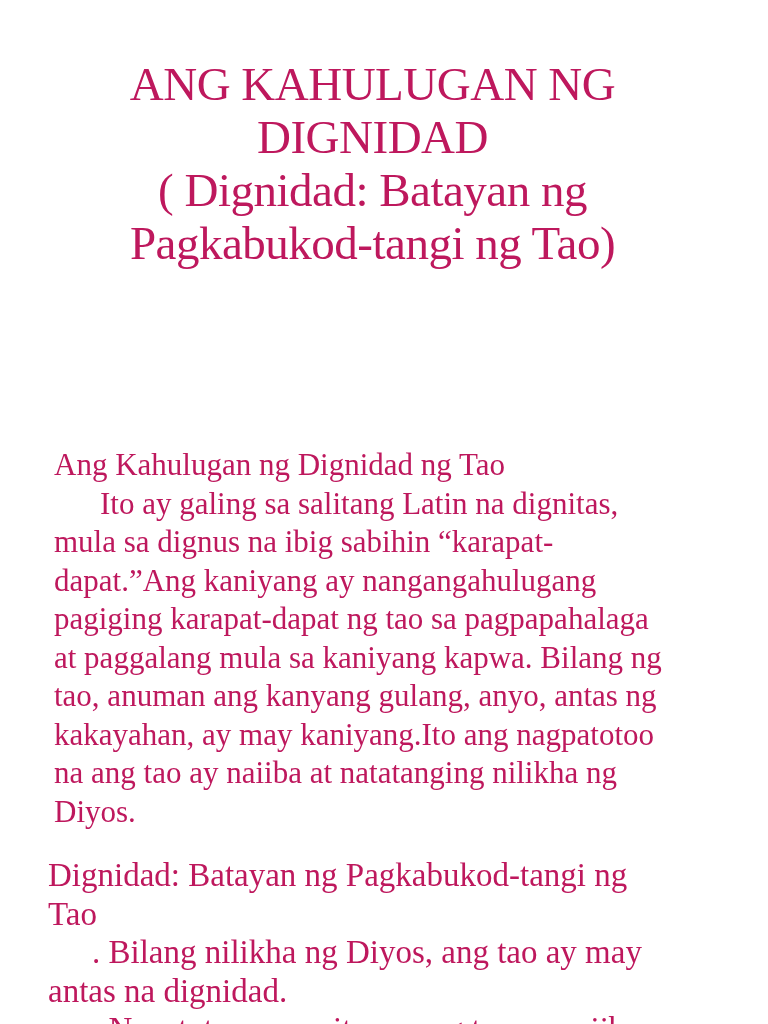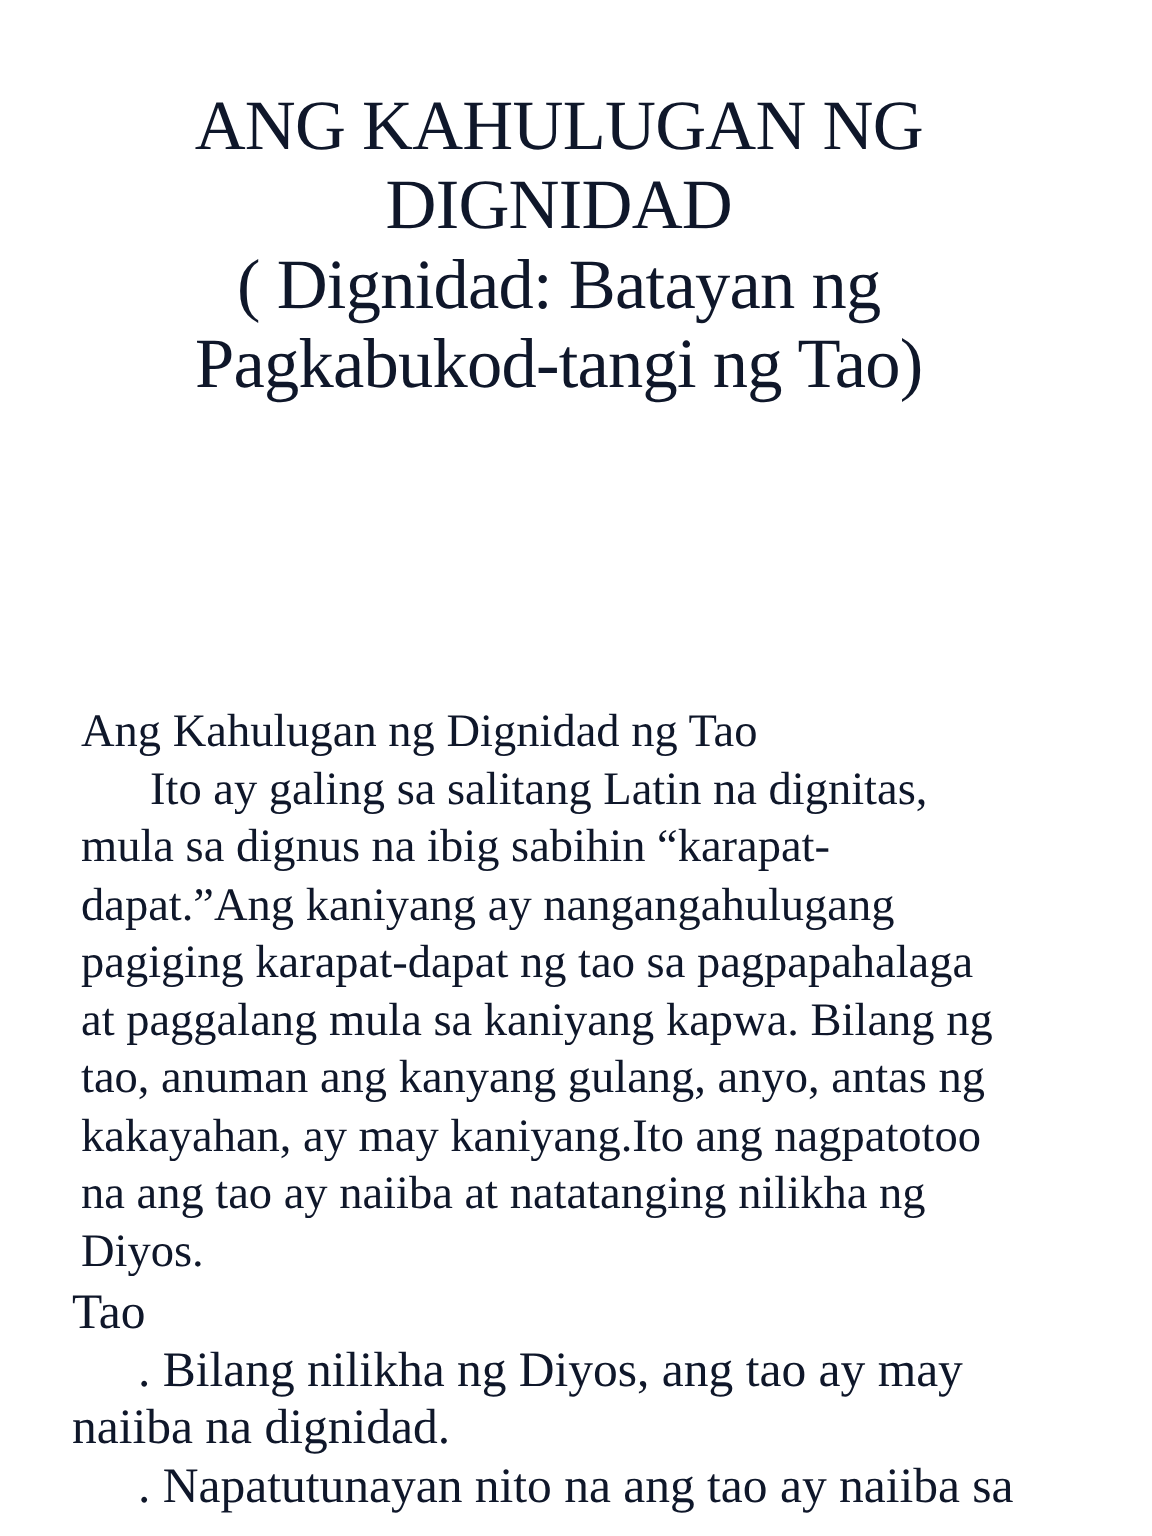--- a/index.html
+++ b/index.html
@@ -6,40 +6,40 @@
     margin: 0;
     padding: 0;
   }
   .page {
     position: relative;
     width: 768px;
     height: 1024px;
     background: #ffffff;
     overflow: hidden;
     font-family: "Liberation Serif", "DejaVu Serif", serif;
-    color: #0f172a;
+    color: #be185d;
   }
   .soft {
     
     filter: blur(0.3px);
   }
   .title-block {
     position: absolute;
     top: 58px;
     left: 0;
     width: 745px;
     text-align: center;
     font-size: 47px;
     line-height: 53px;
     letter-spacing: -0.5px;
     white-space: nowrap;
   }
   .body-block-1 {
     position: absolute;
-    top: 468px;
+    top: 446px;
     left: 54px;
     width: 700px;
     font-size: 31px;
     line-height: 38.5px;
     white-space: nowrap;
   }
   .body-block-2 {
     position: absolute;
     top: 856px;
     left: 48px;
@@ -71,19 +71,20 @@
     <span class="line">dapat.”Ang kaniyang ay nangangahulugang</span>
     <span class="line">pagiging karapat-dapat ng tao sa pagpapahalaga</span>
     <span class="line">at paggalang mula sa kaniyang kapwa. Bilang ng</span>
     <span class="line">tao, anuman ang kanyang gulang, anyo, antas ng</span>
     <span class="line">kakayahan, ay may kaniyang.Ito ang nagpatotoo</span>
     <span class="line">na ang tao ay naiiba at natatanging nilikha ng</span>
     <span class="line">Diyos.</span>
   </div>
 
   <div class="body-block-2 soft">
+    <span class="line">Dignidad: Batayan ng Pagkabukod-tangi ng</span>
     <span class="line">Tao</span>
     <span class="line indent-2">. Bilang nilikha ng Diyos, ang tao ay may</span>
-    <span class="line">naiiba na dignidad.</span>
+    <span class="line">antas na dignidad.</span>
     <span class="line indent-2">. Napatutunayan nito na ang tao ay naiiba sa</span>
   </div>
 
 </div>
 
 </body></html>

